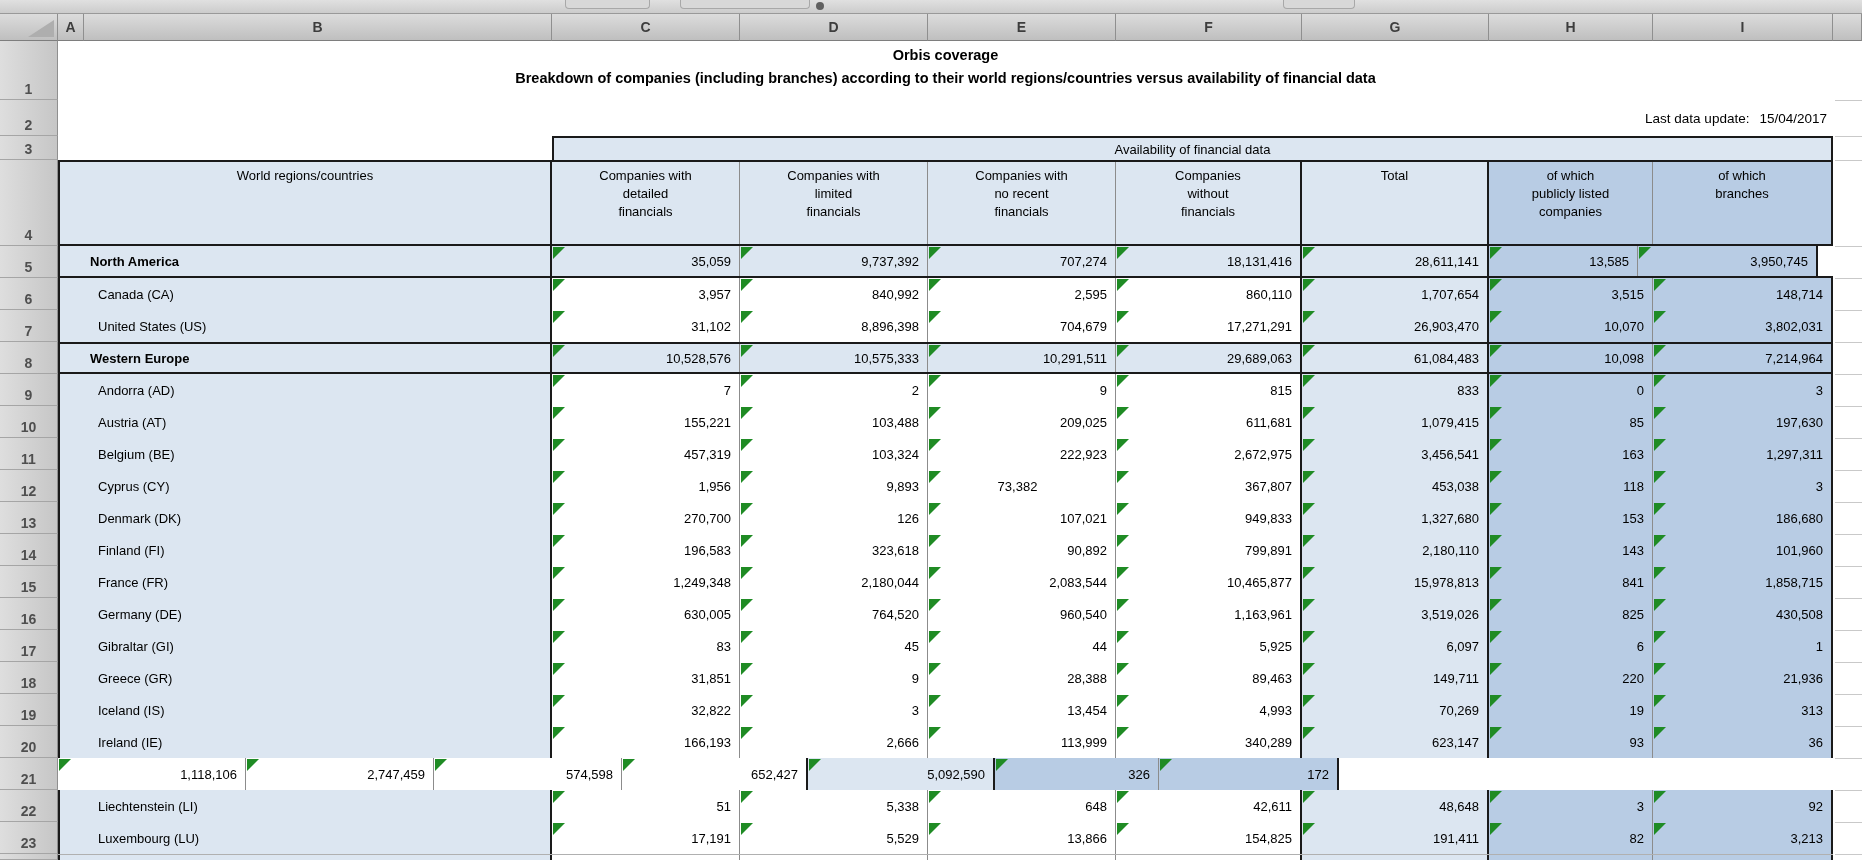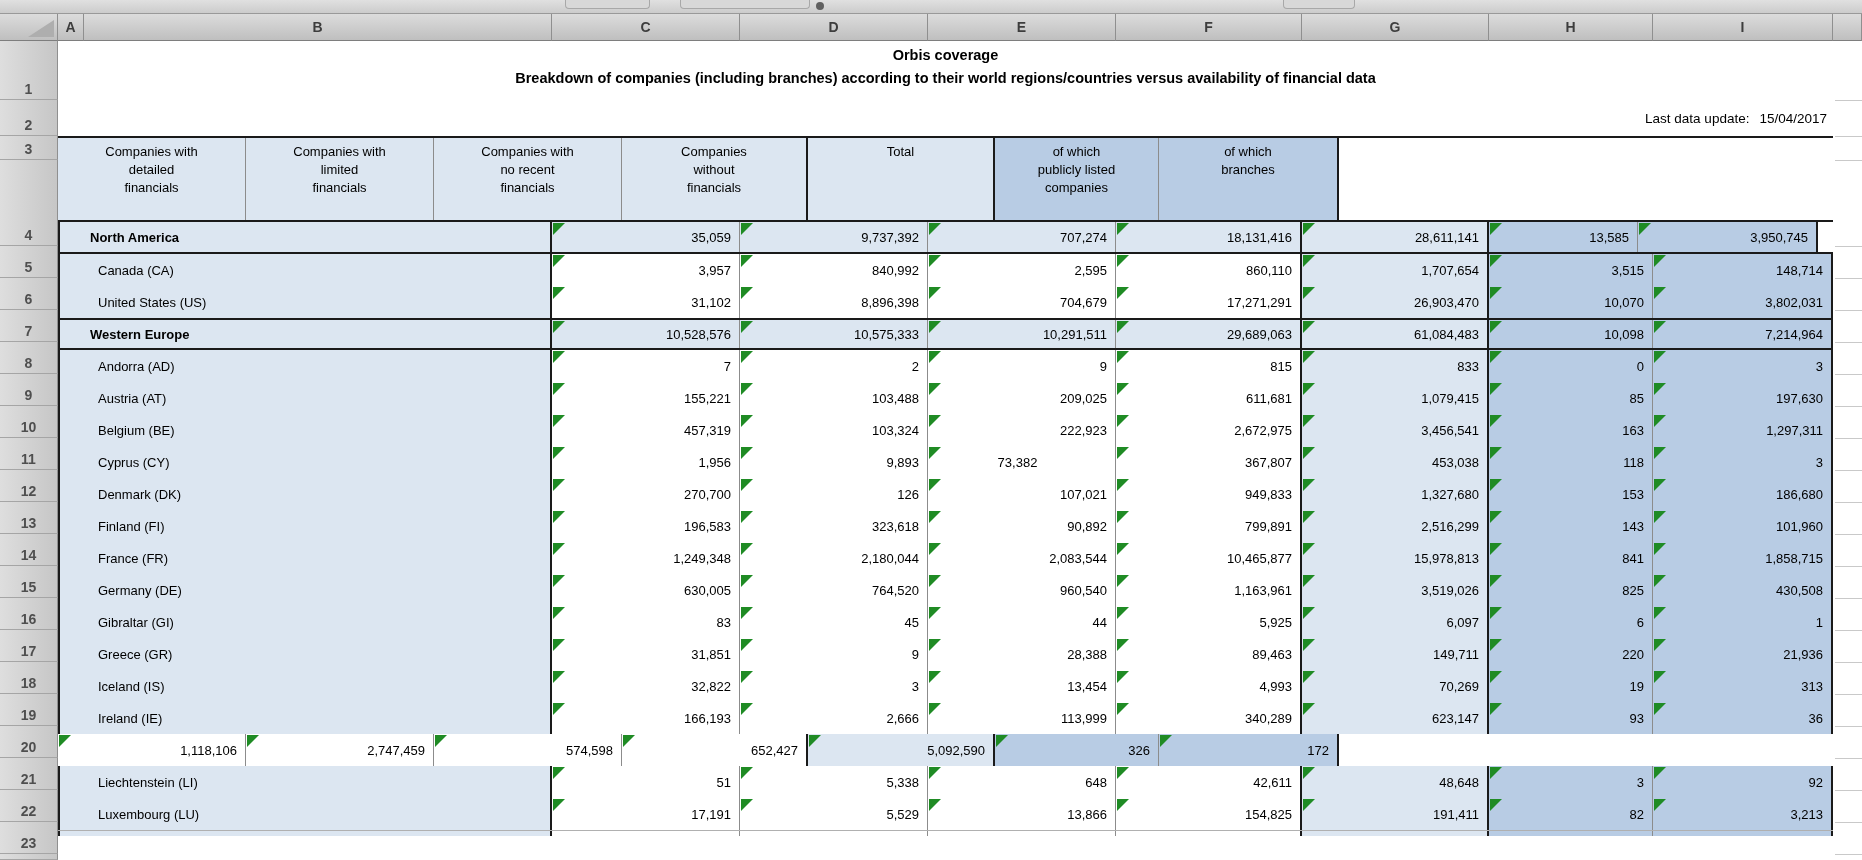--- a/index.html
+++ b/index.html
@@ -126,21 +126,26 @@
     <div>Orbis coverage</div>
     <div>Breakdown of companies (including branches) according to their world regions/countries versus availability of financial data</div>
   </div>
 
   <div class="last-update">
     <span>Last data update:</span>
     <span class="val">15/04/2017</span>
   </div>
 
   <div class="xtable">
+    <div class="trow band-row">
+      <div class="band-spacer"></div>
+      <div class="band-cell">Availability of financial data</div>
+    </div>
     <div class="trow header-row" id="header-row">
+      <div class="hcell hb">World regions/countries</div>
     <div class="hcell lite vr-grey" style="width: 188px;">Companies with
 detailed
 financials</div>
         <div class="hcell lite vr-grey" style="width: 188px;">Companies with
 limited
 financials</div>
         <div class="hcell lite vr-grey" style="width: 188px;">Companies with
 no recent
 financials</div>
         <div class="hcell lite vr-dark" style="width: 186px;">Companies
@@ -446,21 +451,21 @@
           <div class="num-cell white vr-grey" style="width: 188px;">
             <span class="tri"></span>
             <span>90,892</span>
           </div>
           <div class="num-cell white vr-dark" style="width: 186px;">
             <span class="tri"></span>
             <span>799,891</span>
           </div>
           <div class="num-cell lite vr-dark" style="width: 187px;">
             <span class="tri"></span>
-            <span>2,516,299</span>
+            <span>2,180,110</span>
           </div>
           <div class="num-cell med vr-grey" style="width: 164px;">
             <span class="tri"></span>
             <span>143</span>
           </div>
           <div class="num-cell med vr-dark" style="width: 180px;">
             <span class="tri"></span>
             <span>101,960</span>
           </div>
         </div>

